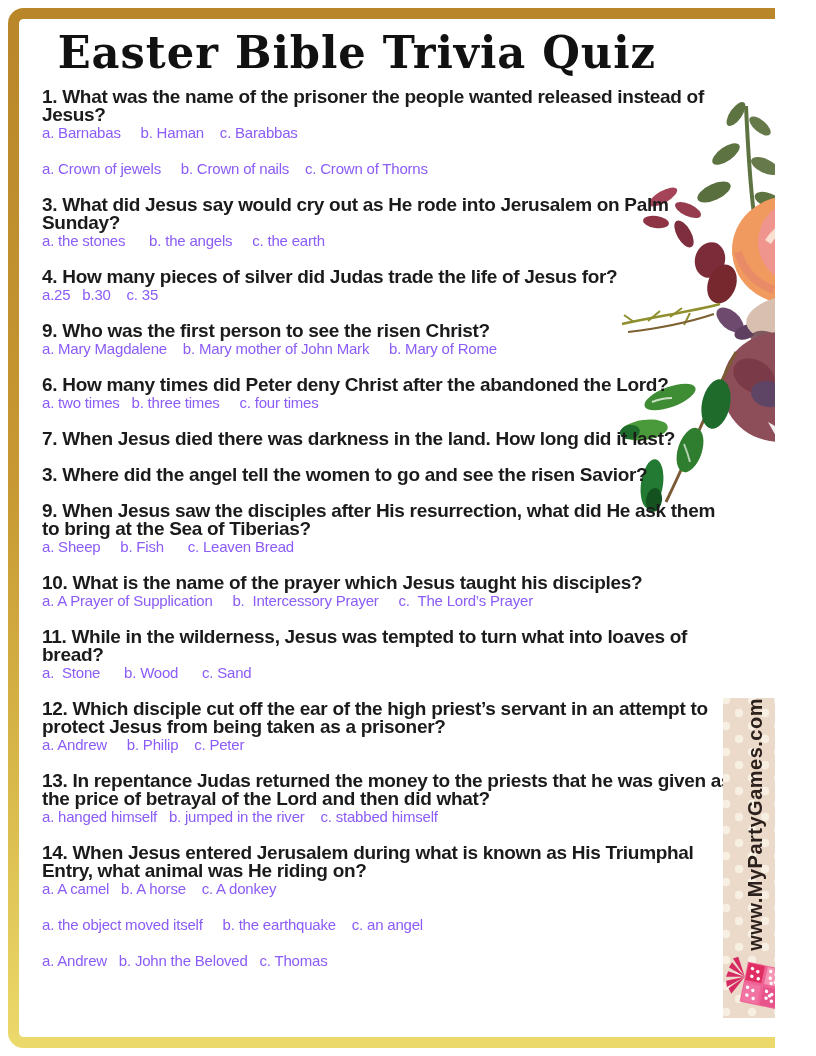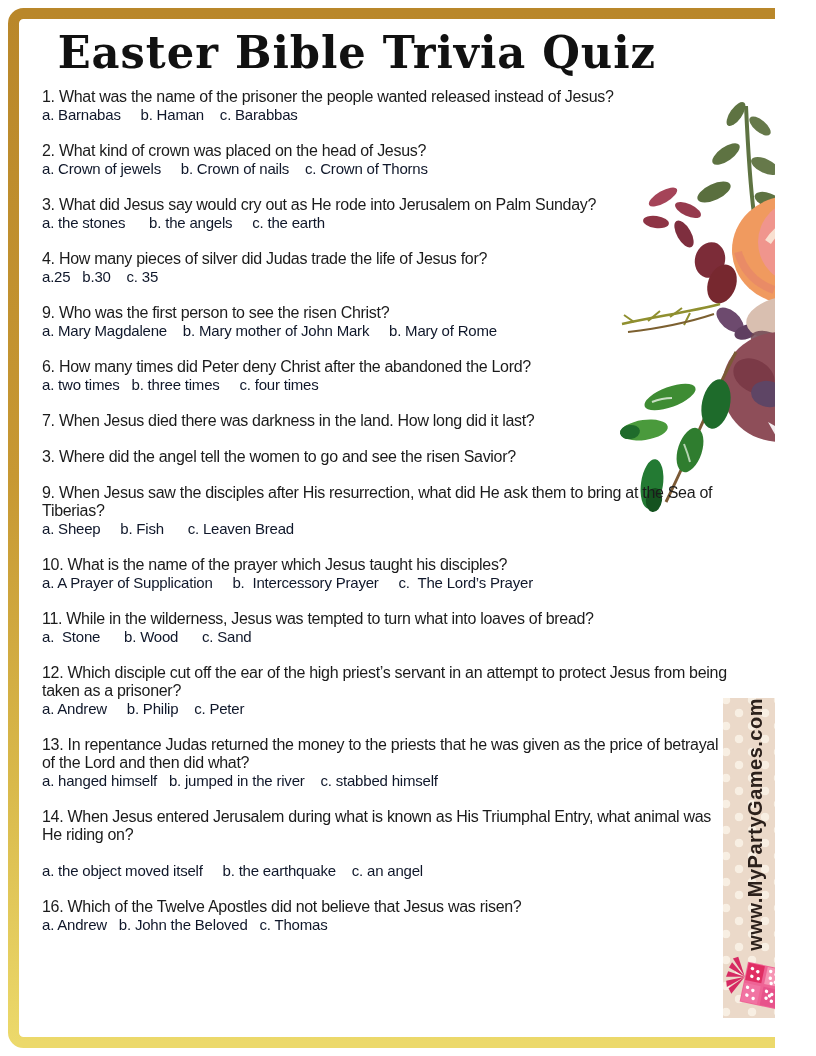--- a/index.html
+++ b/index.html
@@ -12,22 +12,22 @@
   
   .flower{position:absolute;left:618px;top:92px;width:198px;height:430px;z-index:1;}
   .main{position:absolute;left:42px;top:22px;width:690px;z-index:4;color:#1b1b1b;}
   .title{
     width:656px;text-align:center;font-size:45px;line-height:62px;height:66px;
     font-weight:bold;letter-spacing:1px;color:#111;
     font-family:"DejaVu Serif","Liberation Serif",serif;
     transform:scaleX(.96);transform-origin:left center;white-space:nowrap;
   }
   .q-block{margin-bottom:18px;}
-  .q-text{font-weight:normal;font-size:16px;line-height:18px;letter-spacing:-0.3px;}
-  .q-answers{font-size:15px;line-height:18px;letter-spacing:-0.2px;color:#0f172a;white-space:pre-wrap;}
+  .q-text{font-weight:bold;font-size:19px;line-height:18px;letter-spacing:-0.3px;}
+  .q-answers{font-size:15px;line-height:18px;letter-spacing:-0.2px;color:#8b5cf6;white-space:pre-wrap;}
   
   .strip{
     position:absolute;left:723px;top:698px;width:64px;height:320px;z-index:4;
     background-color:#ebd9c9;
     background-image:
       radial-gradient(circle,#f8efe3 4px,rgba(0,0,0,0) 4.6px),
       radial-gradient(circle,#f8efe3 4px,rgba(0,0,0,0) 4.6px);
     background-size:26px 26px;background-position:3px 2px,16px 15px;
     display:flex;flex-direction:column;align-items:center;
   }
@@ -114,21 +114,20 @@
 
   <div class="main">
     <div class="title">Easter Bible Trivia Quiz</div>
     <div class="questions">
     <div class="q-block">
       <div class="q-text">1. What was the name of the prisoner the people wanted released instead of Jesus?</div>
       <div class="q-answers">a. Barnabas     b. Haman    c. Barabbas</div>
     </div>
 
     <div class="q-block">
-      <div class="q-text">2. What kind of crown was placed on the head of Jesus?</div>
       <div class="q-answers">a. Crown of jewels     b. Crown of nails    c. Crown of Thorns</div>
     </div>
 
     <div class="q-block">
       <div class="q-text">3. What did Jesus say would cry out as He rode into Jerusalem on Palm Sunday?</div>
       <div class="q-answers">a. the stones      b. the angels     c. the earth</div>
     </div>
 
     <div class="q-block">
       <div class="q-text">4. How many pieces of silver did Judas trade the life of Jesus for?</div>
@@ -173,28 +172,28 @@
       <div class="q-answers">a. Andrew     b. Philip    c. Peter</div>
     </div>
 
     <div class="q-block">
       <div class="q-text">13. In repentance Judas returned the money to the priests that he was given as the price of betrayal of the Lord and then did what?</div>
       <div class="q-answers">a. hanged himself   b. jumped in the river    c. stabbed himself</div>
     </div>
 
     <div class="q-block">
       <div class="q-text">14. When Jesus entered Jerusalem during what is known as His Triumphal Entry, what animal was He riding on?</div>
+      <div class="q-answers">a. A camel   b. A horse    c. A donkey</div>
     </div>
 
     <div class="q-block">
       <div class="q-answers">a. the object moved itself     b. the earthquake    c. an angel</div>
     </div>
 
     <div class="q-block">
-      <div class="q-text">16. Which of the Twelve Apostles did not believe that Jesus was risen?</div>
       <div class="q-answers">a. Andrew   b. John the Beloved   c. Thomas</div>
     </div>
   </div>
   </div>
 
   <div class="strip">
     <div class="strip-text">www.MyPartyGames.com</div>
     <div class="gift">
       <svg width="62" height="66" viewBox="0 0 64 66" aria-hidden="true">
         <g transform="rotate(12 32 34)">

